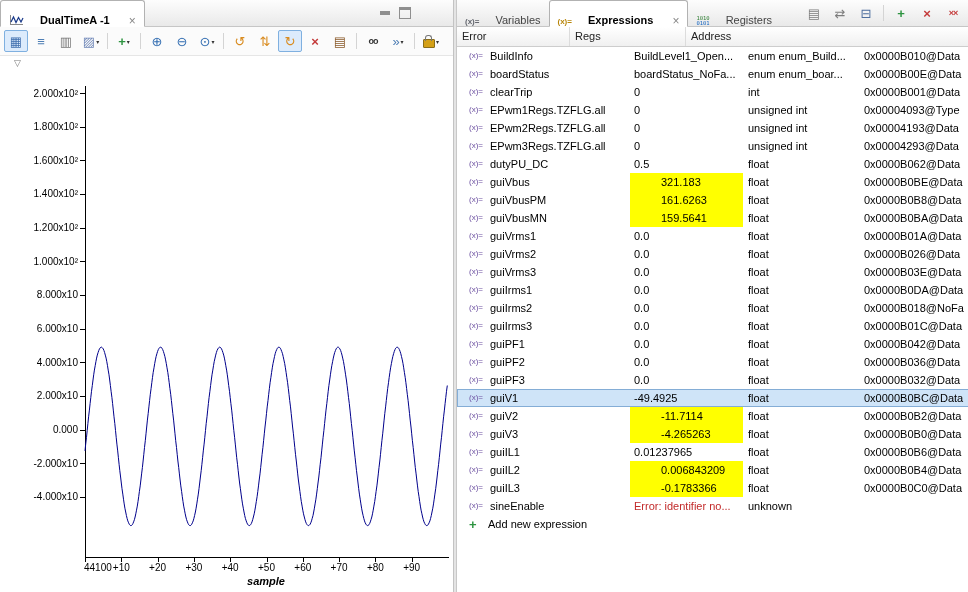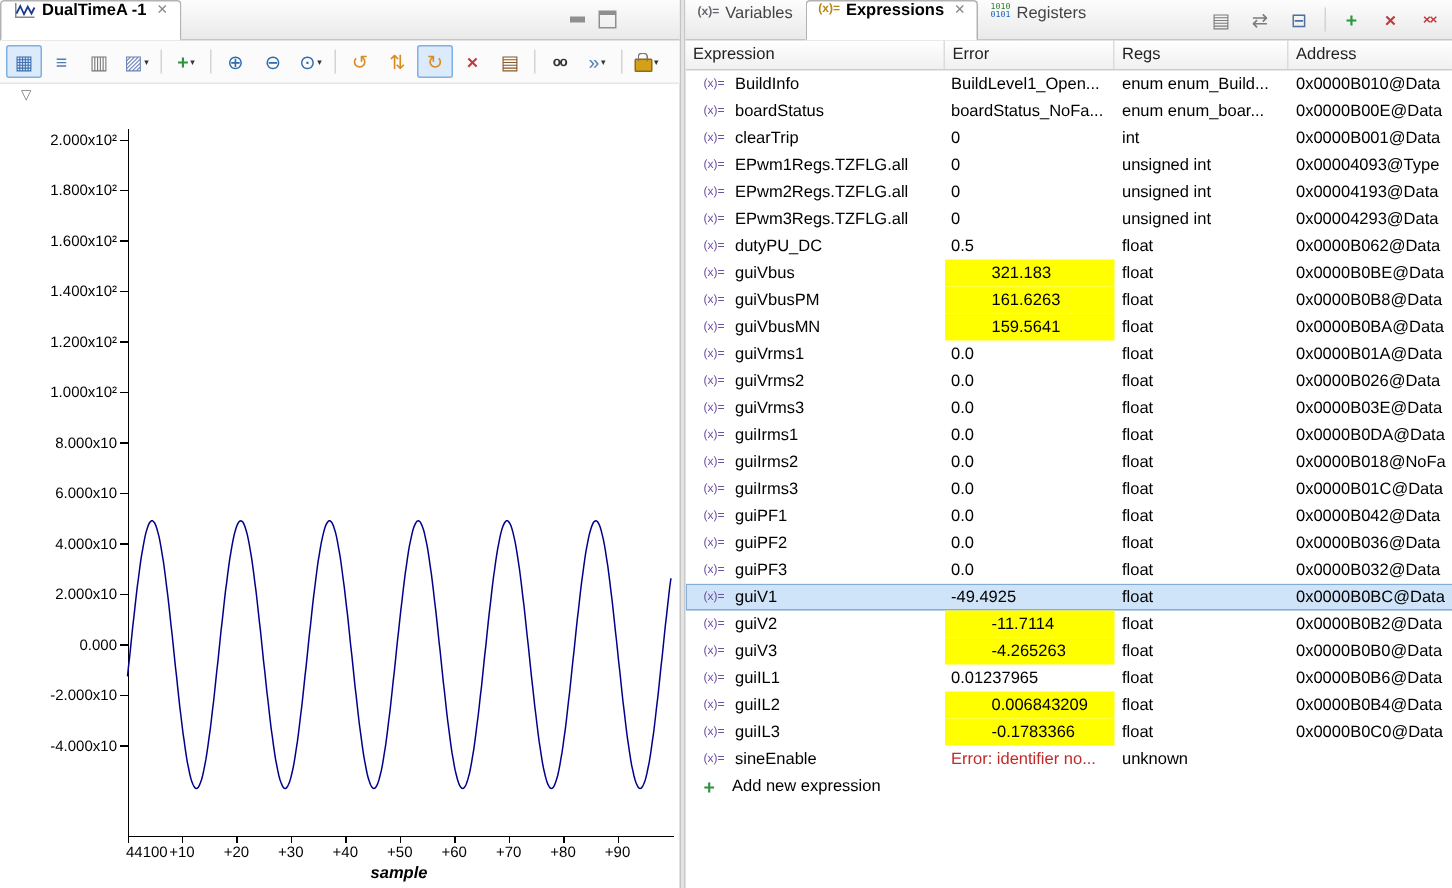--- a/index.html
+++ b/index.html
@@ -7,21 +7,21 @@
        font-family:"Liberation Sans","DejaVu Sans",sans-serif;font-size:11px;color:#000;}
 
   
   .left-panel{position:absolute;left:0;top:0;width:453px;height:592px;background:#fff;border-right:1px solid #c3c3c3;}
   .splitter{position:absolute;left:454px;top:0;width:2px;height:592px;background:#e4e4e4;cursor:ew-resize;}
   .right-panel{position:absolute;left:456px;top:0;width:512px;height:592px;background:#fff;border-left:1px solid #c8c8c8;}
 
   
   .tabbar{height:26px;background:linear-gradient(#fdfdfd,#e9e9e9);border-bottom:1px solid #c6c6c6;
           display:flex;align-items:flex-end;position:relative;}
-  .tab{display:flex;align-items:flex-start;gap:4px;padding:0 8px;height:23px;color:#444;white-space:nowrap;}
+  .tab{display:flex;align-items:flex-end;gap:16px;padding:0 8px;height:23px;color:#444;white-space:nowrap;}
   .tab.active{background:#fff;border:1px solid #b2b2b2;border-bottom:1px solid #fff;height:25px;margin-bottom:-1px;
               border-radius:3px 3px 0 0;color:#000;font-weight:bold;}
   .close{font-size:12px;color:#888;margin-left:3px;font-weight:normal;cursor:pointer;line-height:10px;}
   .tabsvg{width:15px;height:12px;}
   .xg{font-size:8px;color:#63666e;font-weight:bold;}
   .xo{font-size:8px;color:#b8860b;font-weight:bold;}
   .regicon{display:inline-flex;flex-direction:column;line-height:5px;}
   .regicon .rl{font-family:"DejaVu Sans Mono",monospace;font-size:5.5px;color:#2e7d32;}
   .regicon .rl:last-child{color:#1565c0;}
   .winbtns{margin-left:auto;display:flex;gap:9px;align-items:center;padding-right:42px;align-self:center;}
@@ -236,21 +236,20 @@
           <span class="ticon">
             <span class="glyph b" style="color: rgb(196, 58, 58);">×</span>
           </span>
           <span class="ticon">
             <span class="glyph b sm" style="color: rgb(196, 58, 58);">××</span>
           </span>
         </div>
     </div>
 
     <div class="thead">
-      <div class="hc c0">Expression</div>
       <div class="hc c1">Error</div>
       <div class="hc c2">Regs</div>
       <div class="hc c3">Address</div>
     </div>
 
     <div id="rows">
         <div class="trow">
     <div class="c expr">
       <span class="xicon">(x)=</span>
       <span class="etext">BuildInfo</span>

